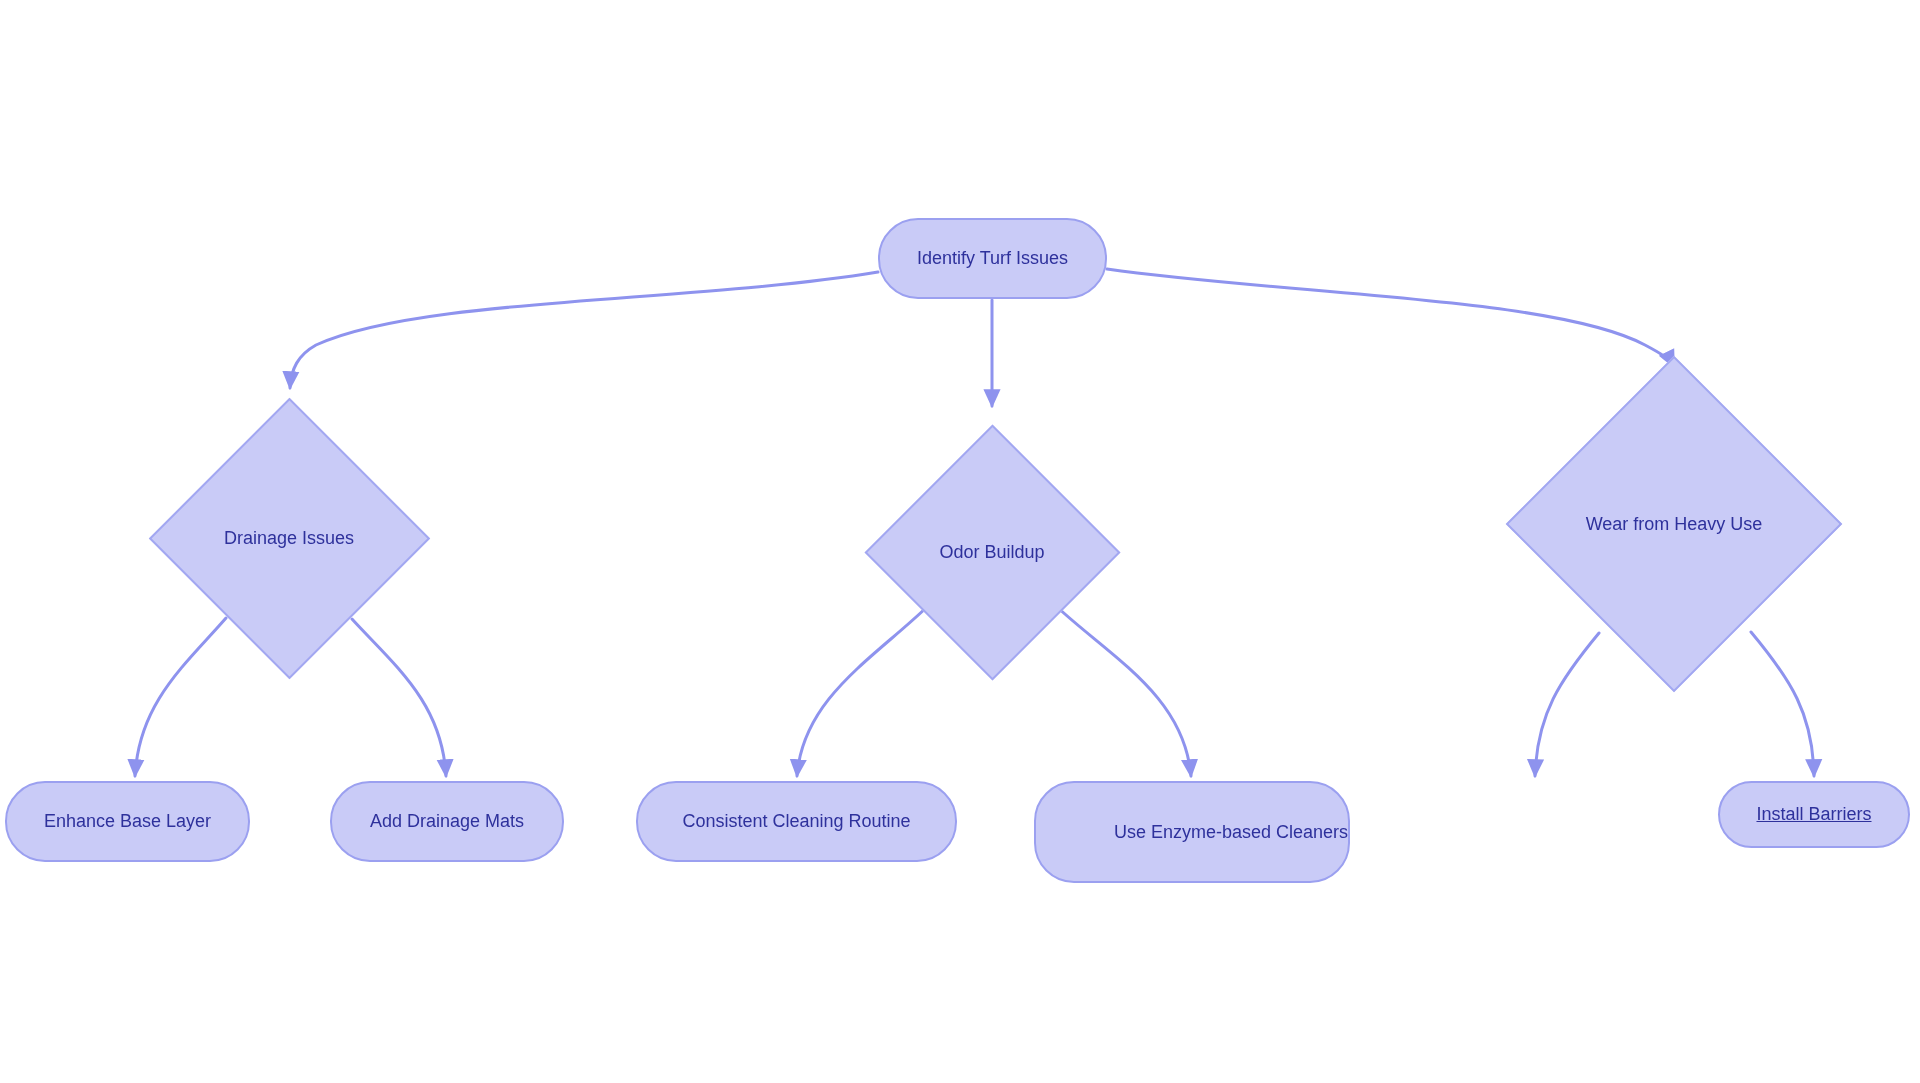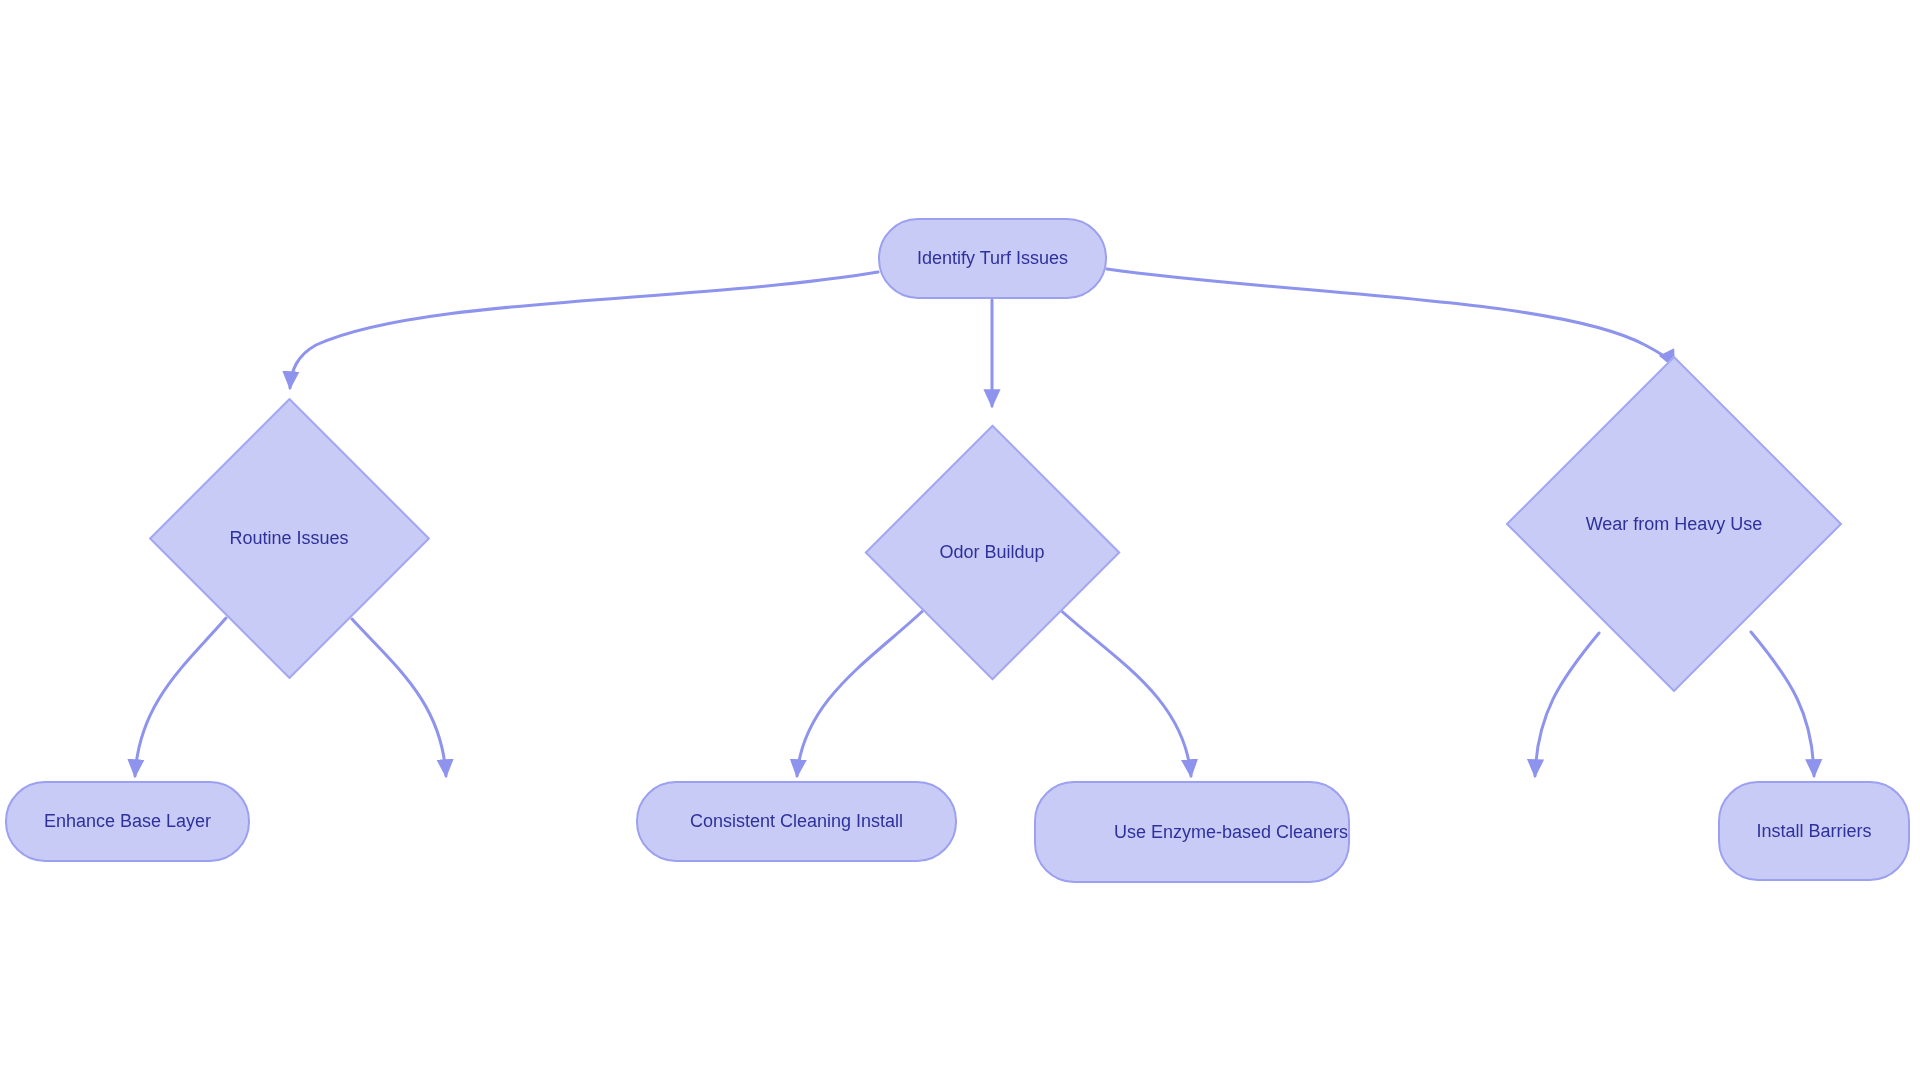--- a/index.html
+++ b/index.html
@@ -90,44 +90,47 @@
     <path class="edge" marker-end="url(#arrowhead)" d="M 1599 633 C 1560 680, 1537 714, 1535 776"></path>
     <path class="edge" marker-end="url(#arrowhead)" d="M 1751 632 C 1791 680, 1813 714, 1814 776"></path>
   </svg>
 
   <div class="pill" style="left:878px; top:218px; width:229px; height:81px;">
     <span>Identify Turf Issues</span>
   </div>
 
   <div class="diamond" style="left:148px; top:397px; width:282px; height:282px;">
     <div class="shape" style="width:199px; height:199px;"></div>
-    <div class="label">Routine Issues</div>
+    <div class="label">Drainage Issues</div>
   </div>
 
   <div class="diamond" style="left:864px; top:424px; width:256px; height:256px;">
     <div class="shape" style="width:181px; height:181px;"></div>
     <div class="label">Odor Buildup</div>
   </div>
 
   <div class="diamond" style="left:1506px; top:356px; width:336px; height:336px;align-items:center;">
     <div class="shape" style="width:238px; height:238px;"></div>
     <div class="label">Wear from Heavy Use</div>
   </div>
 
   <div class="pill" style="left:5px; top:781px; width:245px; height:81px;">
     <span>Enhance Base Layer</span>
   </div>
 
+  <div class="pill" style="left:330px; top:781px; width:234px; height:81px;">
+    <span>Add Drainage Mats</span>
+  </div>
 
   <div class="pill" style="left:636px; top:781px; width:321px; height:81px;">
-    <span>Consistent Cleaning Install</span>
+    <span>Consistent Cleaning Routine</span>
   </div>
 
   <div class="pill" style="left:1034px; top:781px; width:316px; height:102px;justify-content:flex-end;">
     <span>Use Enzyme-based Cleaners</span>
   </div>
 
 
-  <div class="pill" style="left:1718px; top:781px; width:192px; height:100px;">
+  <div class="pill" style="left:1718px; top:781px; width:192px; height:67px;text-decoration:underline;">
     <span>Install Barriers</span>
   </div>
 
 </div>
 
 </body></html>

